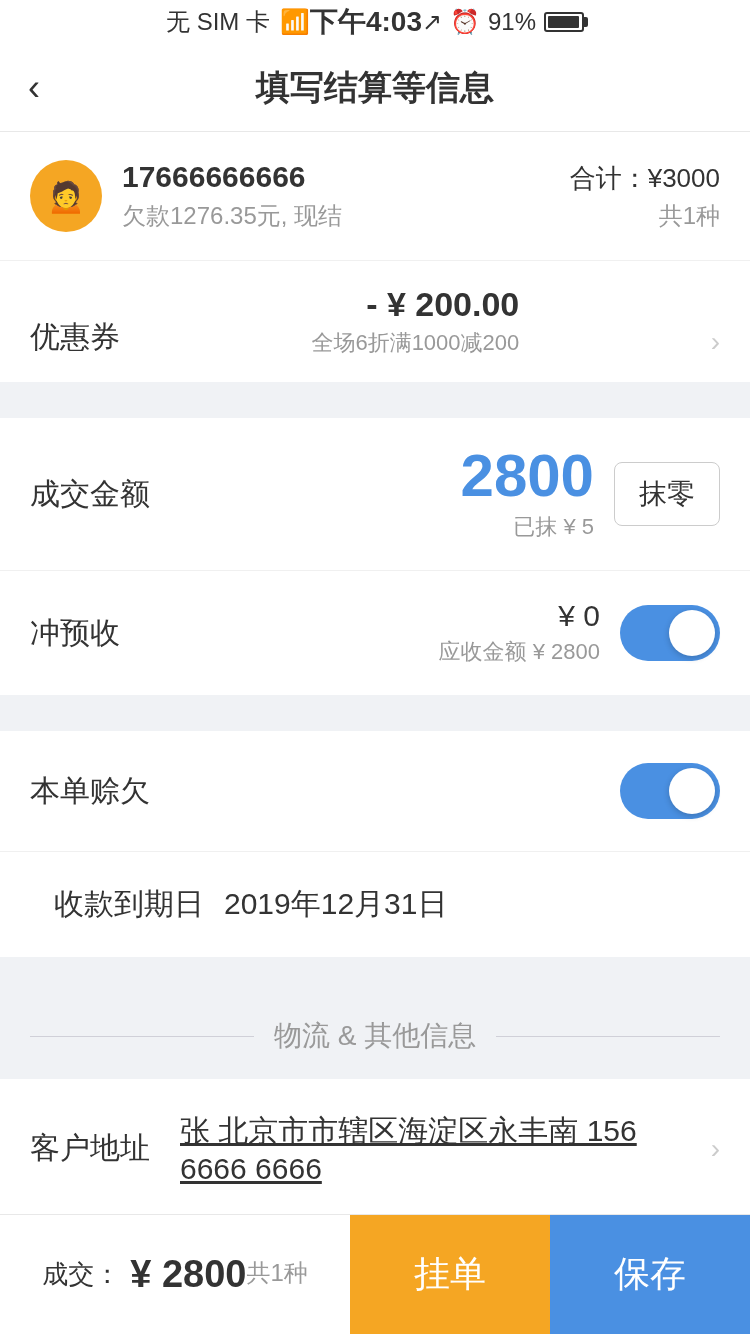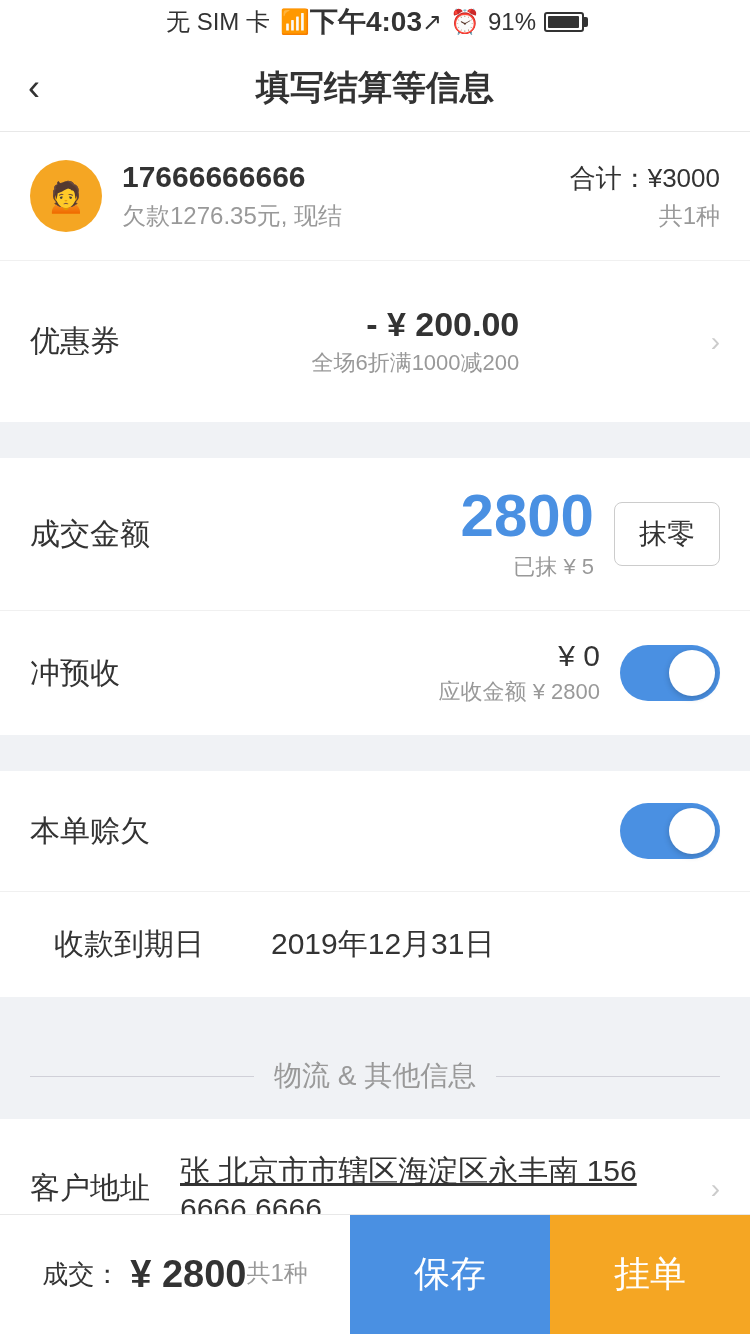--- a/index.html
+++ b/index.html
@@ -94,23 +94,23 @@
     .customer-info {}
     .customer-phone { font-size: 30px; font-weight: 600; color: #333; }
     .customer-debt { font-size: 24px; color: #999; margin-top: 6px; }
     .customer-right { text-align: right; }
     .total-label { font-size: 26px; color: #333; }
     .total-count { font-size: 24px; color: #999; margin-top: 4px; }
 
     
     .coupon-row {
       display: flex;
-      align-items: center;
-      justify-content: space-between;
-      padding: 44px 30px;
+      align-items: flex-end;
+      justify-content: space-between;
+      padding: 24px 30px;
       background: #fff;
       border-top: 1px solid #f0f0f0;
     }
     .coupon-label { font-size: 30px; color: #333; }
     .coupon-discount { font-size: 34px; font-weight: 600; color: #333; }
     .coupon-desc { font-size: 22px; color: #999; text-align: right; margin-top: 4px; }
     .coupon-right-wrap { text-align: right; }
     .chevron-icon { font-size: 28px; color: #ccc; }
 
     
@@ -184,21 +184,21 @@
     
     .duedate-row {
       display: flex;
       align-items: center;
       padding: 32px 30px;
       background: #fff;
       border-top: 1px solid #f0f0f0;
       gap: 20px;
     }
     .duedate-label { font-size: 30px; color: #333; flex-shrink: 0; margin-left: 24px; }
-    .duedate-value { font-size: 30px; color: #333; margin-left: 47px; }
+    .duedate-value { font-size: 30px; color: #333; }
 
     
     .logistics-header {
       display: flex;
       align-items: center;
       justify-content: center;
       padding: 24px 30px;
       background: #f0f2f5;
       gap: 20px;
     }
@@ -370,15 +370,15 @@
 </div>
 
 <div class="bottom-bar">
   <div class="bottom-summary">
     <div class="bottom-deal">
       <span class="bottom-deal-label">成交：</span>
       <span class="bottom-deal-amount">¥ 2800</span>
     </div>
     <div class="bottom-count">共1种</div>
   </div>
+  <div class="bottom-btn btn-pending">挂单</div>
   <div class="bottom-btn btn-save">保存</div>
-  <div class="bottom-btn btn-pending">挂单</div>
 </div>
 
 </body></html>

